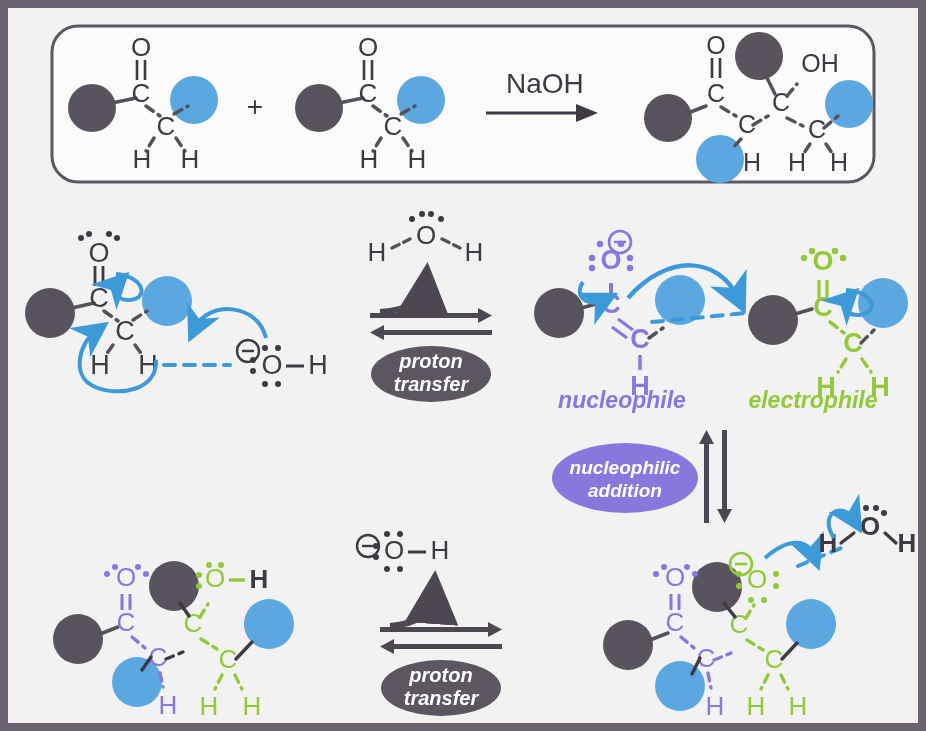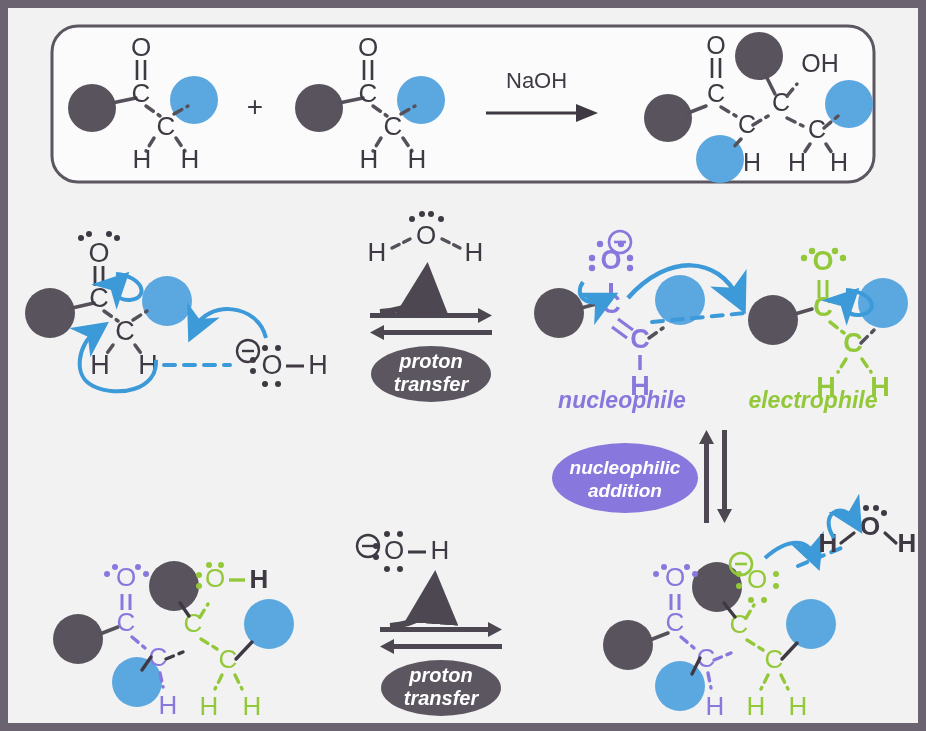--- a/index.html
+++ b/index.html
@@ -340,16 +340,16 @@
     <line x1="193" y1="631" x2="209" y2="641" stroke="#93c83a" stroke-width="3.4" stroke-linecap="round" stroke-dasharray="8,6"></line>
     <text x="220" y="660" font-size="26" fill="#93c83a" text-anchor="middle">C</text>
     <line x1="228" y1="651" x2="244" y2="634" stroke="#3e3943" stroke-width="3.4" stroke-linecap="round"></line>
     <line x1="214" y1="667" x2="207" y2="681" stroke="#93c83a" stroke-width="3.4" stroke-linecap="round" stroke-dasharray="8,6"></line>
     <line x1="227" y1="667" x2="234" y2="681" stroke="#93c83a" stroke-width="3.4" stroke-linecap="round" stroke-dasharray="8,6"></line>
     <text x="201" y="707" font-size="26" fill="#93c83a" text-anchor="middle">H</text>
     <text x="244" y="707" font-size="26" fill="#93c83a" text-anchor="middle">H</text>
   </g>
 </svg>
 
-<div class="lbl" style="left:498px;top:60px;font-size:22px;color:#3e3943;">NaOH</div>
+<div class="lbl" style="left:498px;top:60px;font-size:28px;color:#3e3943;">NaOH</div>
 
 </div>
 </div>
 
 </body></html>

